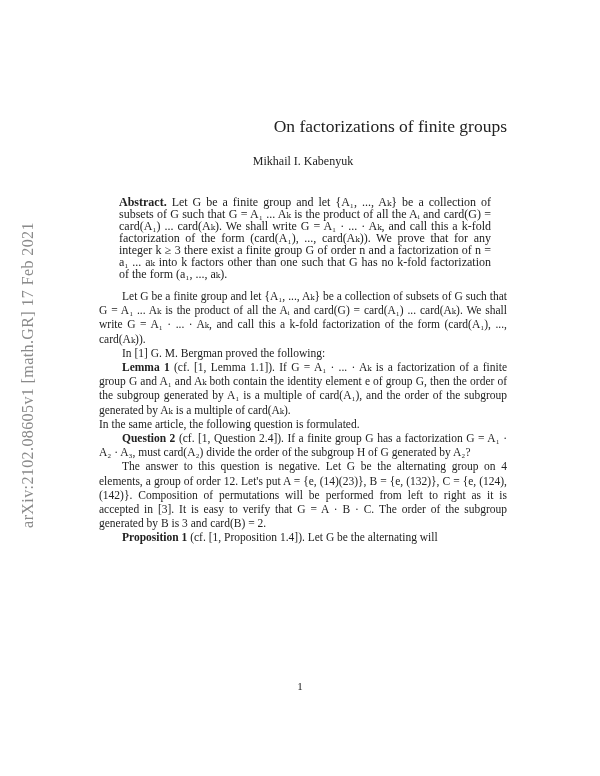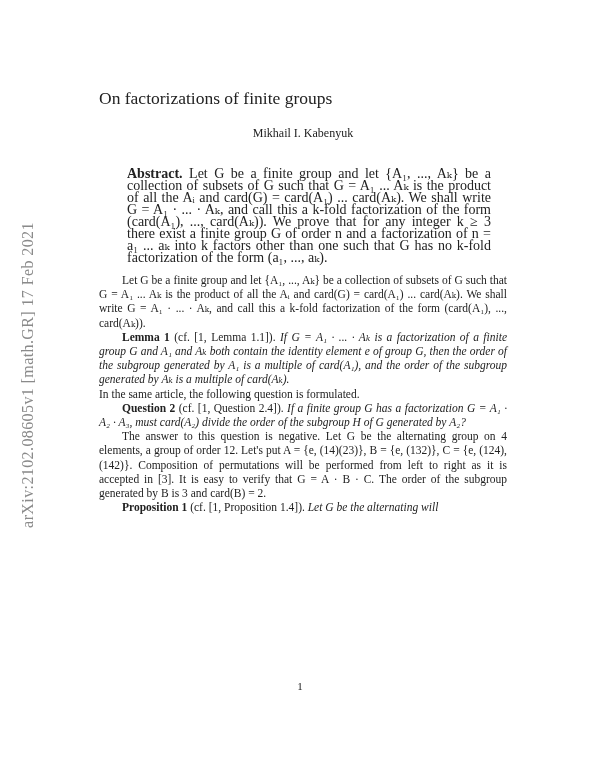--- a/index.html
+++ b/index.html
@@ -19,49 +19,49 @@
     transform: translate(-50%, -50%) rotate(-90deg);
     white-space: nowrap;
     color: #8a8a8a;
     font-size: 16px;
     letter-spacing: 0.4px;
   }
 
   .content { position: absolute; left: 99px; top: 0; width: 408px; }
 
   .title {
-    margin: 88px 0 0 0;
-    text-align: left;
+    margin: 116px 0 0 0;
+    text-align: right;
     font-size: 17.5px;
     font-weight: normal;
   }
   .author {
     margin: 17px 0 2px 0;
     text-align: center;
     font-size: 12px;
   }
 
   .abstract {
-    margin: 27px 16px 0 28px;
-    font-size: 14px;
+    margin: 27px 16px 0 20px;
+    font-size: 12px;
     line-height: 12px;
     text-align: justify;
   }
   .abstract p { margin: 0; }
 
   .bodytext {
     margin-top: 9px;
     font-size: 11.5px;
     line-height: 14.2px;
     text-align: justify;
   }
   .bodytext p { margin: 0; }
   .indent { text-indent: 23px; }
   .bf { font-weight: bold; }
-  .stmt { font-style: italic; }
+  .stmt { }
 
   .pagenum {
     position: absolute;
     top: 680px; left: 0; width: 600px;
     text-align: center;
     font-size: 11px;
   }
 </style>
 </head>
 <body>
@@ -74,20 +74,21 @@
 
     <h1 class="title">On factorizations of finite groups</h1>
     <div class="author">Mikhail I. Kabenyuk</div>
 
     <div class="abstract">
       <p><span class="bf">Abstract.</span> <span>Let G be a finite group and let {A₁, ..., Aₖ} be a collection of subsets of G such that G = A₁ ... Aₖ is the product of all the Aᵢ and card(G) = card(A₁) ... card(Aₖ). We shall write G = A₁ · ... · Aₖ, and call this a k-fold factorization of the form (card(A₁), ..., card(Aₖ)). We prove that for any integer k ≥ 3 there exist a finite group G of order n and a factorization of n = a₁ ... aₖ into k factors other than one such that G has no k-fold factorization of the form (a₁, ..., aₖ).</span></p>
     </div>
 
     <div class="bodytext">
       <p class="indent">Let G be a finite group and let {A₁, ..., Aₖ} be a collection of subsets of G such that G = A₁ ... Aₖ is the product of all the Aᵢ and card(G) = card(A₁) ... card(Aₖ). We shall write G = A₁ · ... · Aₖ, and call this a k-fold factorization of the form (card(A₁), ..., card(Aₖ)).</p>
+      <p class="indent">In [1] G. M. Bergman proved the following:</p>
       <p class="indent"><span class="bf">Lemma 1</span> <span>(cf. [1, Lemma 1.1]).</span> <span class="stmt">If G = A₁ · ... · Aₖ is a factorization of a finite group G and A₁ and Aₖ both contain the identity element e of group G, then the order of the subgroup generated by A₁ is a multiple of card(A₁), and the order of the subgroup generated by Aₖ is a multiple of card(Aₖ).</span></p>
       <p>In the same article, the following question is formulated.</p>
       <p class="indent"><span class="bf">Question 2</span> <span>(cf. [1, Question 2.4]).</span> <span class="stmt">If a finite group G has a factorization G = A₁ · A₂ · A₃, must card(A₂) divide the order of the subgroup H of G generated by A₂?</span></p>
       <p class="indent">The answer to this question is negative. Let G be the alternating group on 4 elements, a group of order 12. Let's put A = {e, (14)(23)}, B = {e, (132)}, C = {e, (124), (142)}. Composition of permutations will be performed from left to right as it is accepted in [3]. It is easy to verify that G = A · B · C. The order of the subgroup generated by B is 3 and card(B) = 2.</p>
       <p class="indent"><span class="bf">Proposition 1</span> <span>(cf. [1, Proposition 1.4]).</span> <span class="stmt">Let G be the alternating will</span></p>
     </div>
 
   </div>
 
   <div class="pagenum">1</div>

